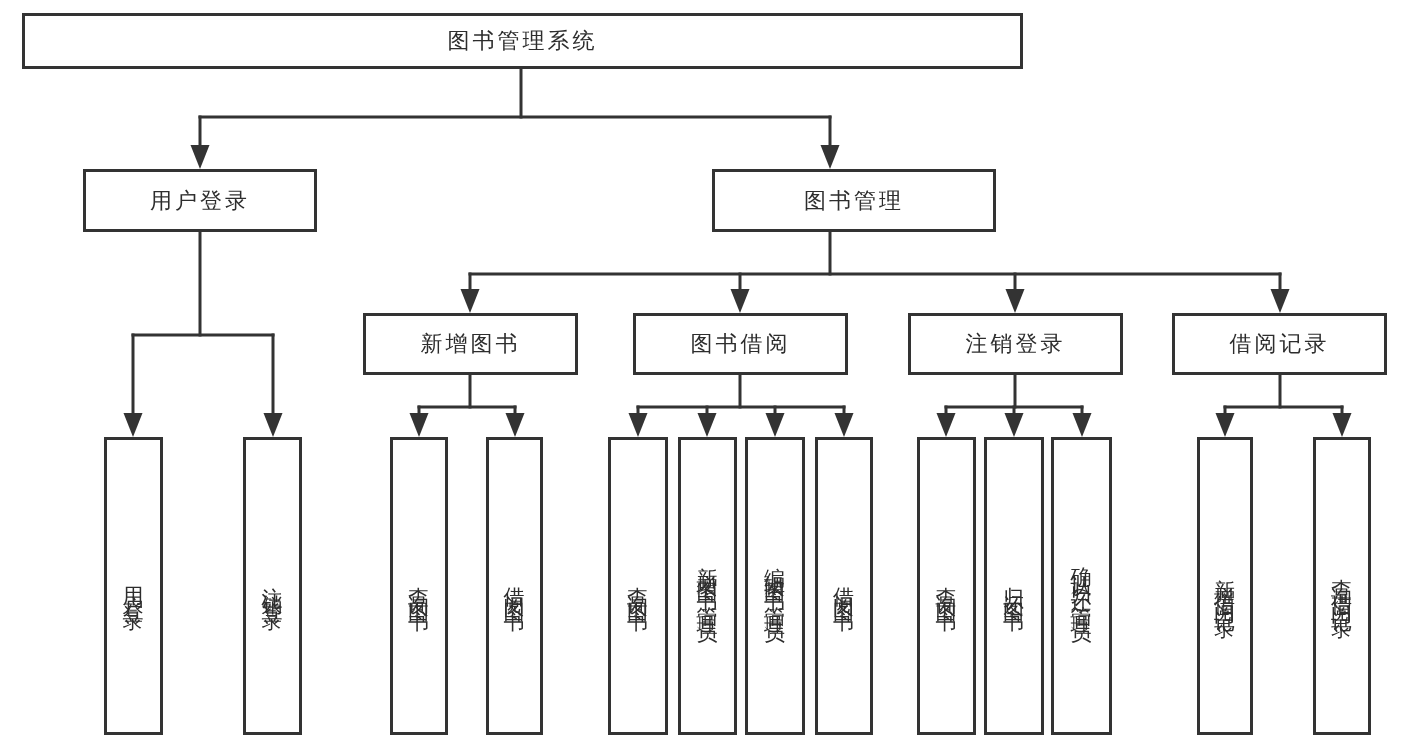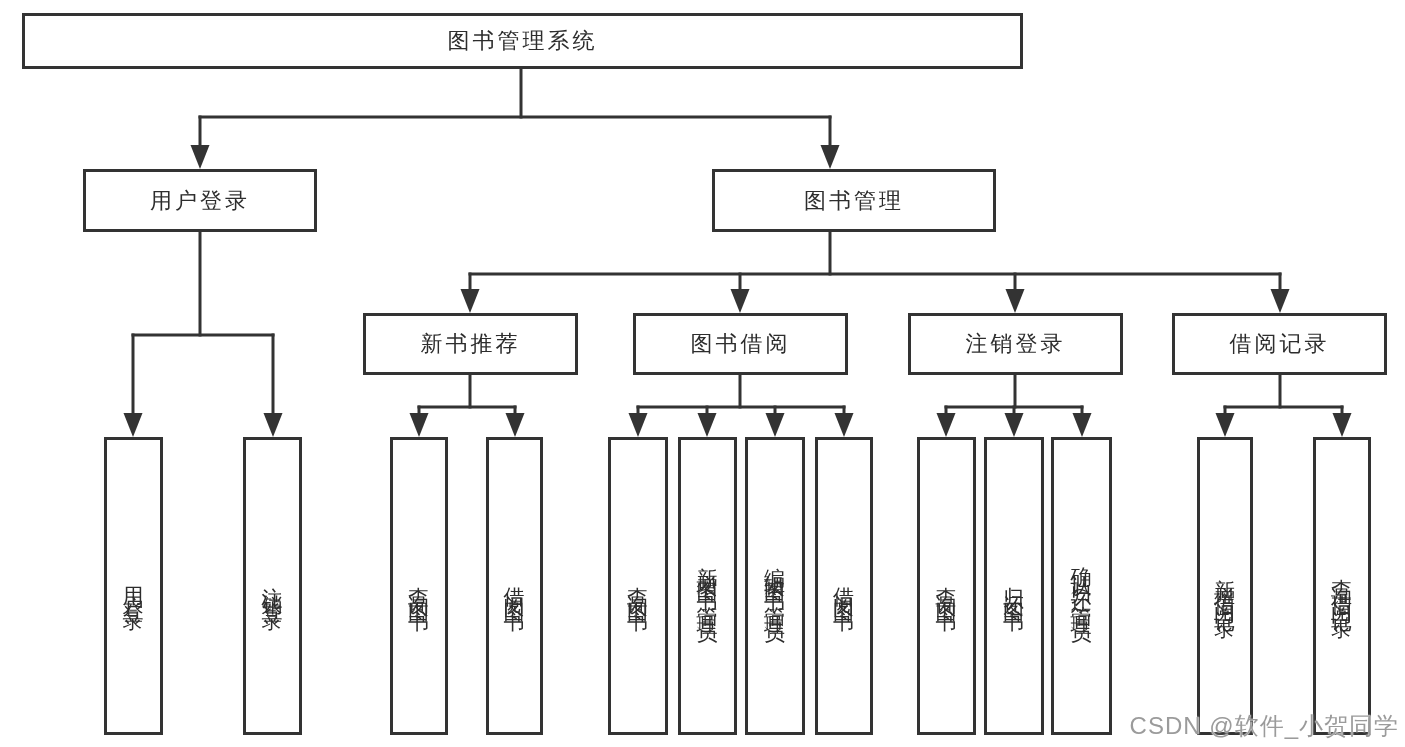--- a/index.html
+++ b/index.html
@@ -104,32 +104,31 @@
       <line x1="1225" y1="407" x2="1342" y2="407" stroke="#333333" stroke-width="3" stroke-linecap="square"></line>
       <line x1="1225" y1="407" x2="1225" y2="417" stroke="#333333" stroke-width="3" stroke-linecap="square"></line>
       <polygon points="1225,437 1215.5,413 1234.5,413" fill="#333333"></polygon>
       <line x1="1342" y1="407" x2="1342" y2="417" stroke="#333333" stroke-width="3" stroke-linecap="square"></line>
       <polygon points="1342,437 1332.5,413 1351.5,413" fill="#333333"></polygon>
     </svg>
   <div id="nodes">
       <div class="node h" style="left: 22px; top: 13px; width: 1001px; height: 56px;">图书管理系统</div>
       <div class="node h" style="left: 83px; top: 169px; width: 234px; height: 63px;">用户登录</div>
       <div class="node h" style="left: 712px; top: 169px; width: 284px; height: 63px;">图书管理</div>
-      <div class="node h" style="left: 363px; top: 313px; width: 215px; height: 62px;">新书推荐</div>
+      <div class="node h" style="left: 363px; top: 313px; width: 215px; height: 62px;">新增图书</div>
       <div class="node h" style="left: 633px; top: 313px; width: 215px; height: 62px;">图书借阅</div>
       <div class="node h" style="left: 908px; top: 313px; width: 215px; height: 62px;">注销登录</div>
       <div class="node h" style="left: 1172px; top: 313px; width: 215px; height: 62px;">借阅记录</div>
       <div class="node v" style="left: 104px; top: 437px; width: 59px; height: 298px;">用户登录</div>
       <div class="node v" style="left: 243px; top: 437px; width: 59px; height: 298px;">注销登录</div>
       <div class="node v" style="left: 390px; top: 437px; width: 58px; height: 298px;">查询图书</div>
       <div class="node v" style="left: 486px; top: 437px; width: 57px; height: 298px;">借阅图书</div>
       <div class="node v" style="left: 608px; top: 437px; width: 60px; height: 298px;">查询图书</div>
       <div class="node v" style="left: 678px; top: 437px; width: 59px; height: 298px;">新增图书（管理员）</div>
       <div class="node v" style="left: 745px; top: 437px; width: 60px; height: 298px;">编辑图书（管理员）</div>
       <div class="node v" style="left: 815px; top: 437px; width: 58px; height: 298px;">借阅图书</div>
       <div class="node v" style="left: 917px; top: 437px; width: 59px; height: 298px;">查询图书</div>
       <div class="node v" style="left: 984px; top: 437px; width: 60px; height: 298px;">归还图书</div>
       <div class="node v" style="left: 1051px; top: 437px; width: 61px; height: 298px;">确认归还（管理员）</div>
       <div class="node v" style="left: 1197px; top: 437px; width: 56px; height: 298px;">新增借阅记录</div>
       <div class="node v" style="left: 1313px; top: 437px; width: 58px; height: 298px;">查询借阅记录</div>
     </div>
-  <div class="watermark" style="color: rgb(155, 155, 155);">CSDN @软件_小贺同学</div>
 </div>
 
 </body></html>

